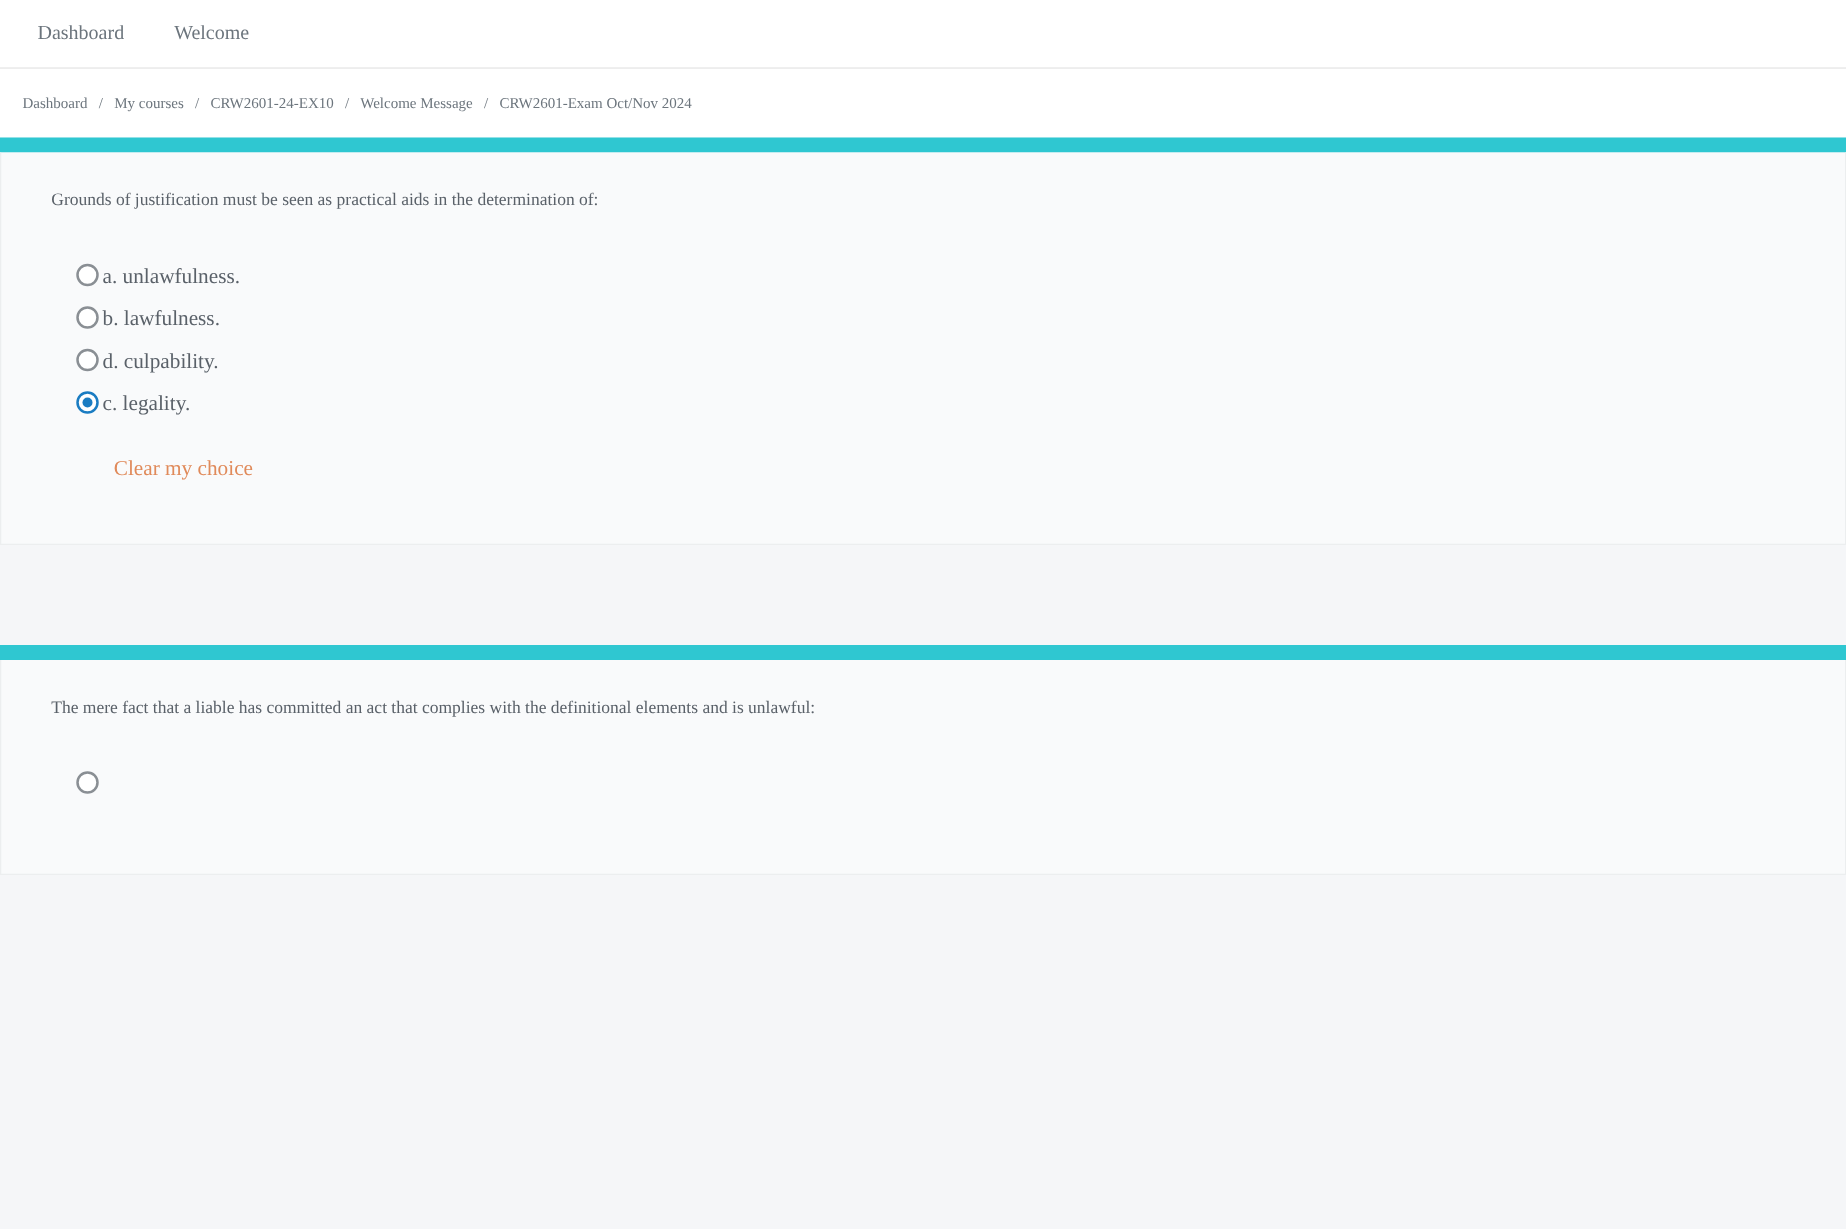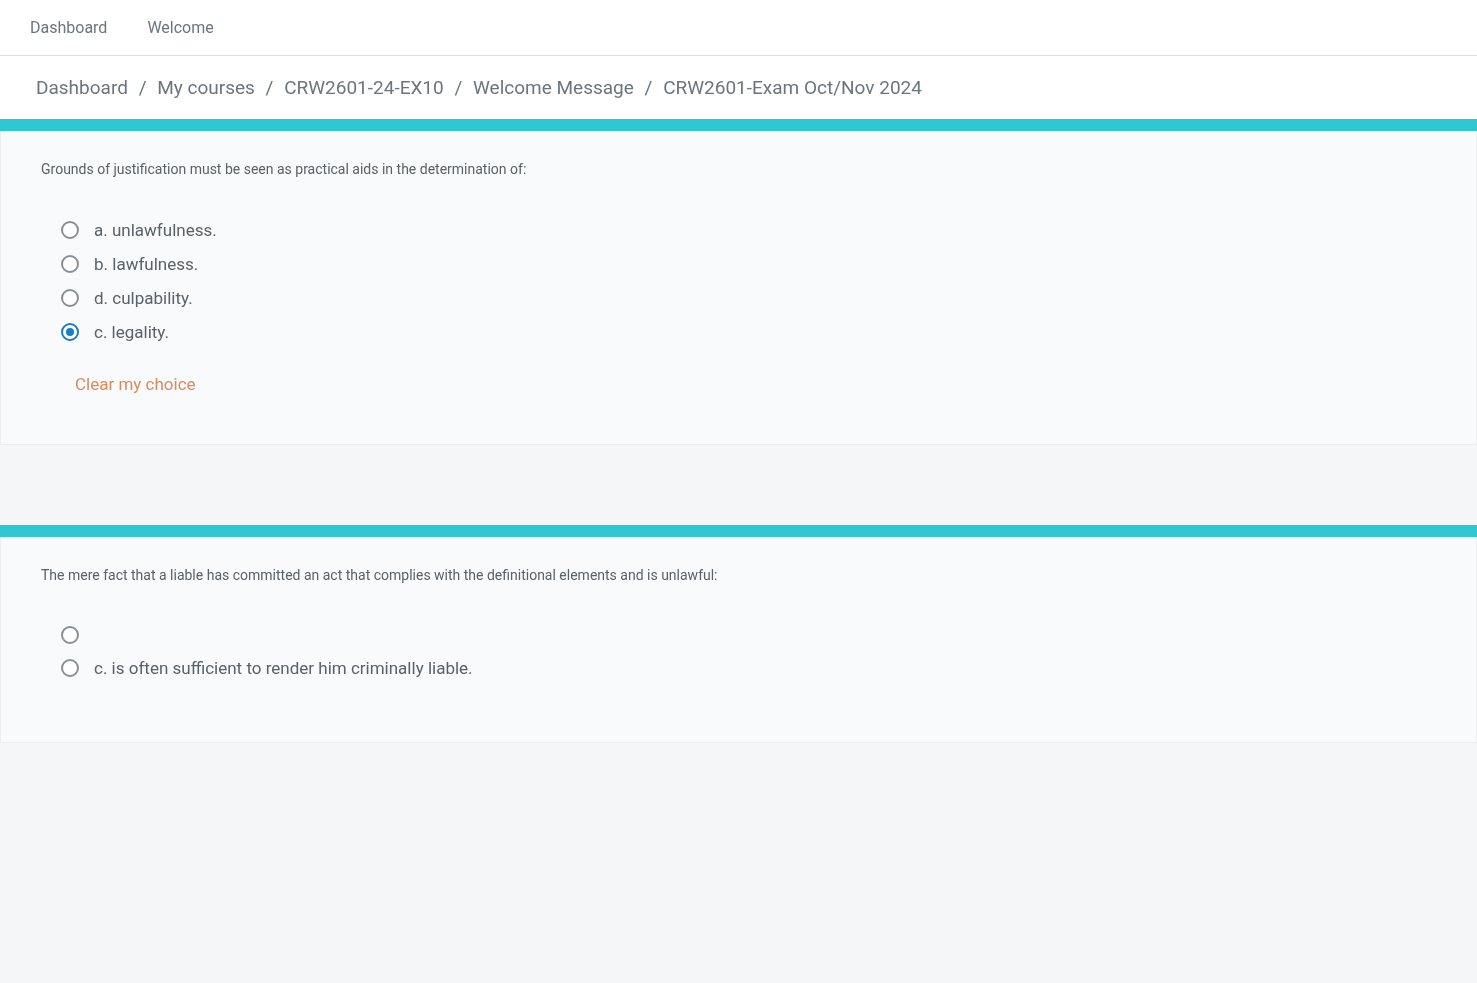--- a/index.html
+++ b/index.html
@@ -1,18 +1,19 @@
 <!DOCTYPE html>
 <html><head>
   <meta charset="utf-8">
   <style>
     * {
       margin: 0;
       padding: 0;
       box-sizing: border-box;
+      font-family: Liberation Serif, serif;
     }
     body {
       font-family: -apple-system, BlinkMacSystemFont, "Segoe UI", Roboto, "Helvetica Neue", Arial, sans-serif;
       background: #f5f6f8;
       color: #495057;
       font-size: 16px;
     }
     .top-nav {
       background: #fff;
       padding: 0 30px;
@@ -23,23 +24,23 @@
       gap: 40px;
       padding: 10px 0;
     }
     .nav-item {
       color: #6c757d;
       padding: 8px 0;
       cursor: pointer;
     }
     .breadcrumb {
       background: #fff;
-      padding: 20px 36px;
+      padding: 20px 18px;
       color: #6c757d;
-      font-size: 19px;
+      font-size: 12px;
     }
     .breadcrumb-link {
       color: #6c757d;
       text-decoration: none;
       cursor: pointer;
     }
     .breadcrumb-sep {
       margin: 0 6px;
       color: #6c757d;
     }
@@ -61,22 +62,22 @@
       color: #5a6169;
       font-size: 14px;
       margin-bottom: 40px;
       line-height: 1.5;
     }
     .options {
       padding-left: 20px;
     }
     .option {
       display: flex;
-      align-items: center;
-      gap: 15px;
+      align-items: flex-start;
+      gap: 3px;
       margin-bottom: 14px;
       cursor: pointer;
     }
     .radio {
       width: 18px;
       height: 18px;
       border: 2px solid #8a8f94;
       border-radius: 50%;
       flex-shrink: 0;
       display: flex;
@@ -95,21 +96,21 @@
       background: #1a7cc2;
     }
     .option-label {
       color: #5a6169;
       font-size: 17px;
     }
     .clear-choice {
       color: #e08a5a;
       font-size: 17px;
       margin-top: 18px;
-      margin-left: 14px;
+      margin-left: 30px;
       cursor: pointer;
       display: inline-block;
       text-align: center;
     }
     .spacer {
       height: 40px;
     }
   </style>
 </head>
 <body>
@@ -162,19 +163,15 @@
 <div class="spacer"></div>
 
 <div class="question-container">
   <div class="question-bar"></div>
   <div class="question-body">
     <div class="question-text">The mere fact that a liable has committed an act that complies with the definitional elements and is unlawful:</div>
     <div class="options">
       <div class="option">
         <span class="radio"></span>
       </div>
-      <div class="option">
-        <span class="radio"></span>
-        <span class="option-label">c. is often sufficient to render him criminally liable.</span>
-      </div>
     </div>
   </div>
 </div>
 
 </body></html>

